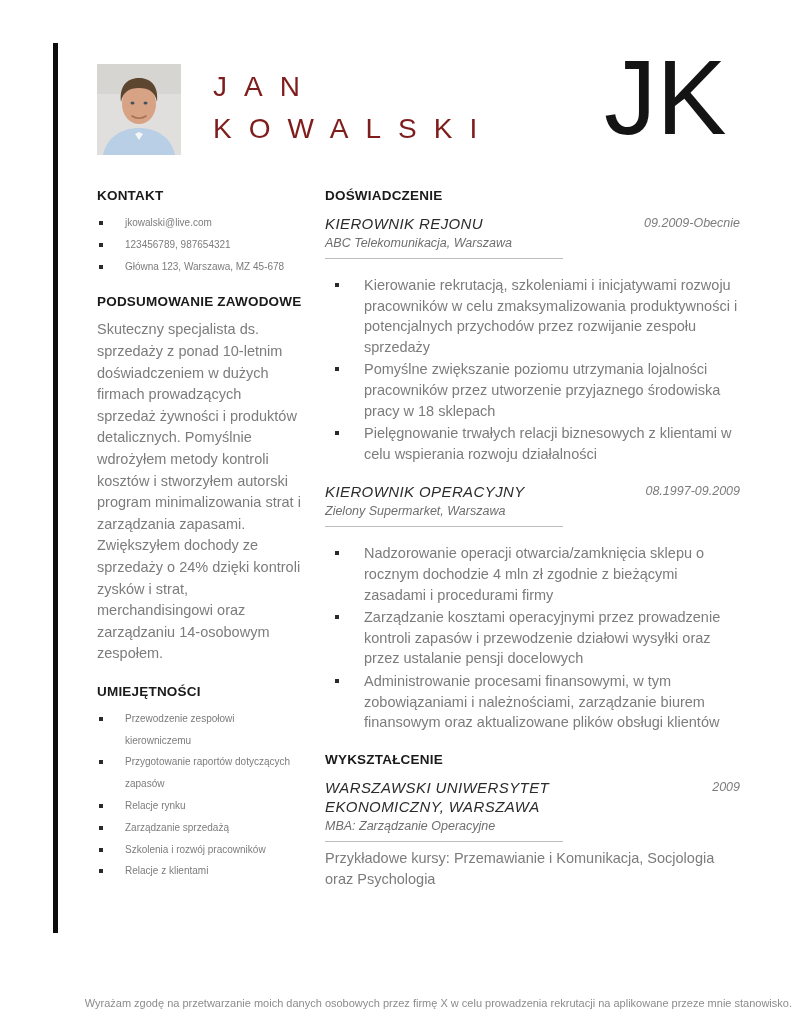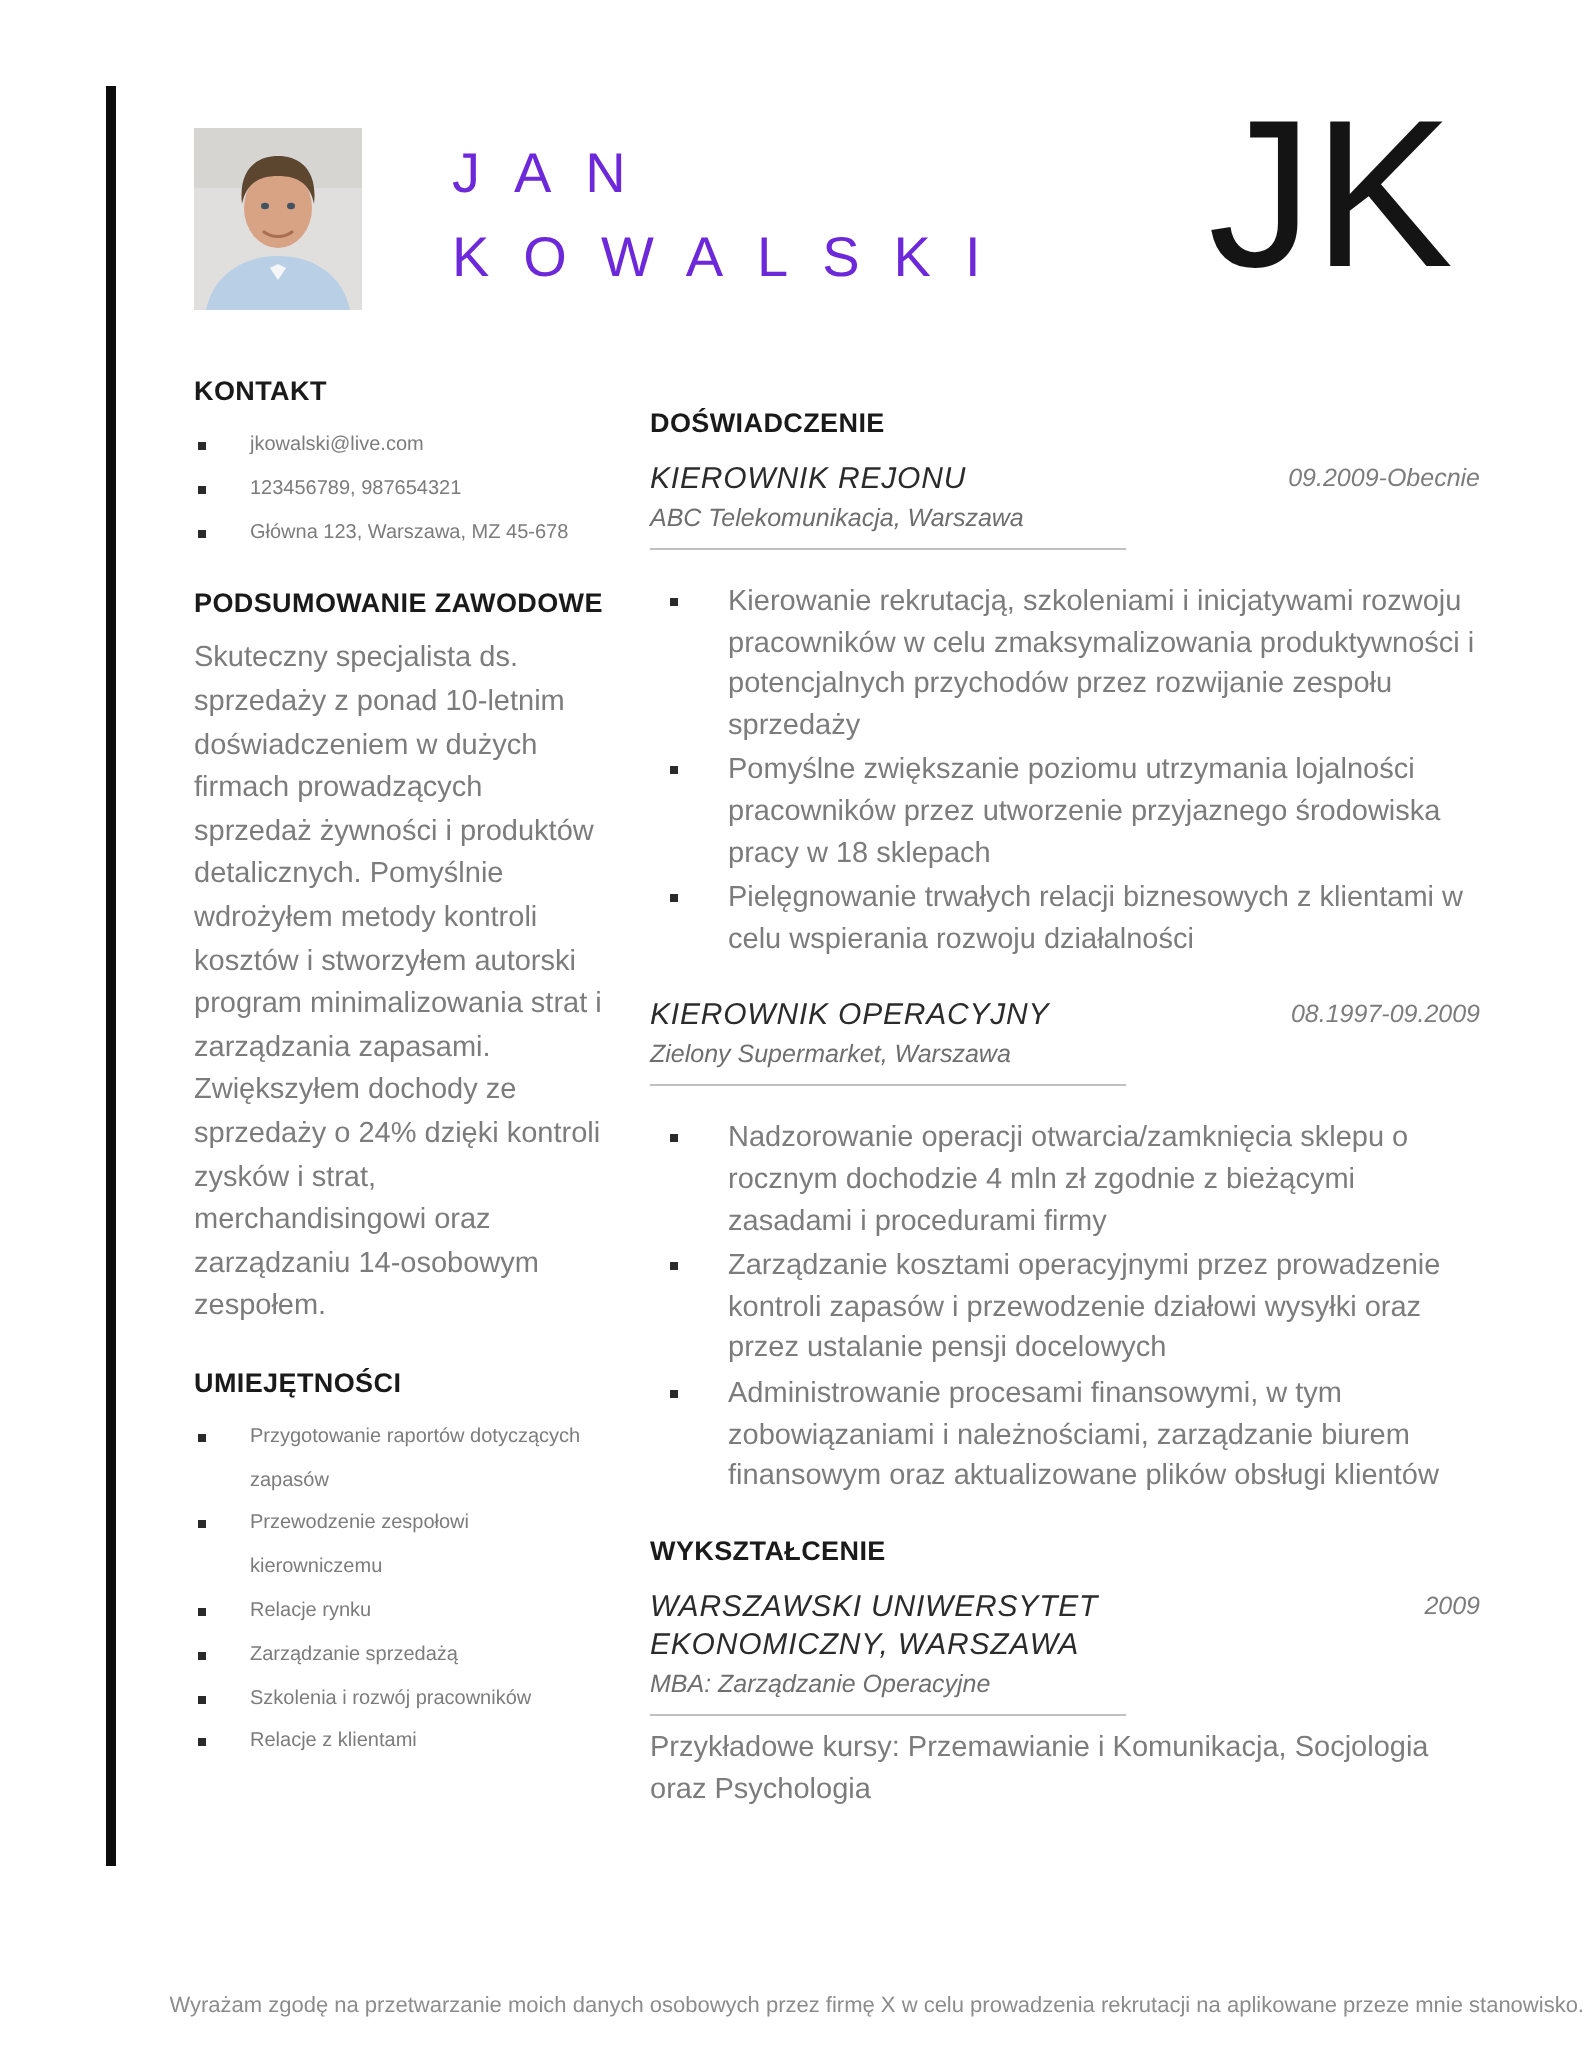--- a/index.html
+++ b/index.html
@@ -19,33 +19,33 @@
   }
 
   
   .photo {
     position: absolute; left: 97px; top: 64px;
     width: 84px; height: 91px; overflow: hidden; background:#e4e4e2;
   }
   .photo svg { display:block; width: 84px; height: 91px; }
 
   .name-block {
-    position: absolute; left: 226px; top: 66px;
-    color: #6d28d9; font-size: 28px; font-weight: 400;
+    position: absolute; left: 213px; top: 66px;
+    color: #7f1d1d; font-size: 28px; font-weight: 400;
     letter-spacing: 17px; line-height: 42px; white-space: nowrap;
   }
   .monogram {
     position: absolute; left: 604px; top: 45px;
     font-size: 105px; line-height: 105px; font-weight: 300;
     color: #141414; letter-spacing: 0px;
   }
 
   
   .left-col  { position: absolute; left: 97px;  top: 189px; width: 206px; }
-  .right-col { position: absolute; left: 325px; top: 205px; width: 415px; }
+  .right-col { position: absolute; left: 325px; top: 189px; width: 415px; }
 
   .section-heading {
     font-size: 13.5px; font-weight: 700; color: #1a1a1a;
     letter-spacing: 0.2px; line-height: 14px;
   }
 
   
   .left-col ul { list-style: none; margin-top: 9px; }
   .left-col li {
     display: flex; font-size: 10px; line-height: 21.8px; color: #7c7c7c;
@@ -151,25 +151,25 @@
       </li>
     </ul>
 
     <div class="section-heading summary-heading">PODSUMOWANIE ZAWODOWE</div>
     <p class="summary-text">Skuteczny specjalista ds. sprzedaży z ponad 10-letnim doświadczeniem w dużych firmach prowadzących sprzedaż żywności i produktów detalicznych. Pomyślnie wdrożyłem metody kontroli kosztów i stworzyłem autorski program minimalizowania strat i zarządzania zapasami. Zwiększyłem dochody ze sprzedaży o 24% dzięki kontroli zysków i strat, merchandisingowi oraz zarządzaniu 14-osobowym zespołem.</p>
 
     <div class="section-heading skills-heading">UMIEJĘTNOŚCI</div>
     <ul>
       <li>
         <span class="sq"></span>
+        <span class="li-text">Przewodzenie zespołowi kierowniczemu</span>
+      </li>
+      <li>
+        <span class="sq"></span>
         <span class="li-text">Przygotowanie raportów dotyczących zapasów</span>
-      </li>
-      <li>
-        <span class="sq"></span>
-        <span class="li-text">Przewodzenie zespołowi kierowniczemu</span>
       </li>
       <li>
         <span class="sq"></span>
         <span class="li-text">Relacje rynku</span>
       </li>
       <li>
         <span class="sq"></span>
         <span class="li-text">Zarządzanie sprzedażą</span>
       </li>
       <li>

